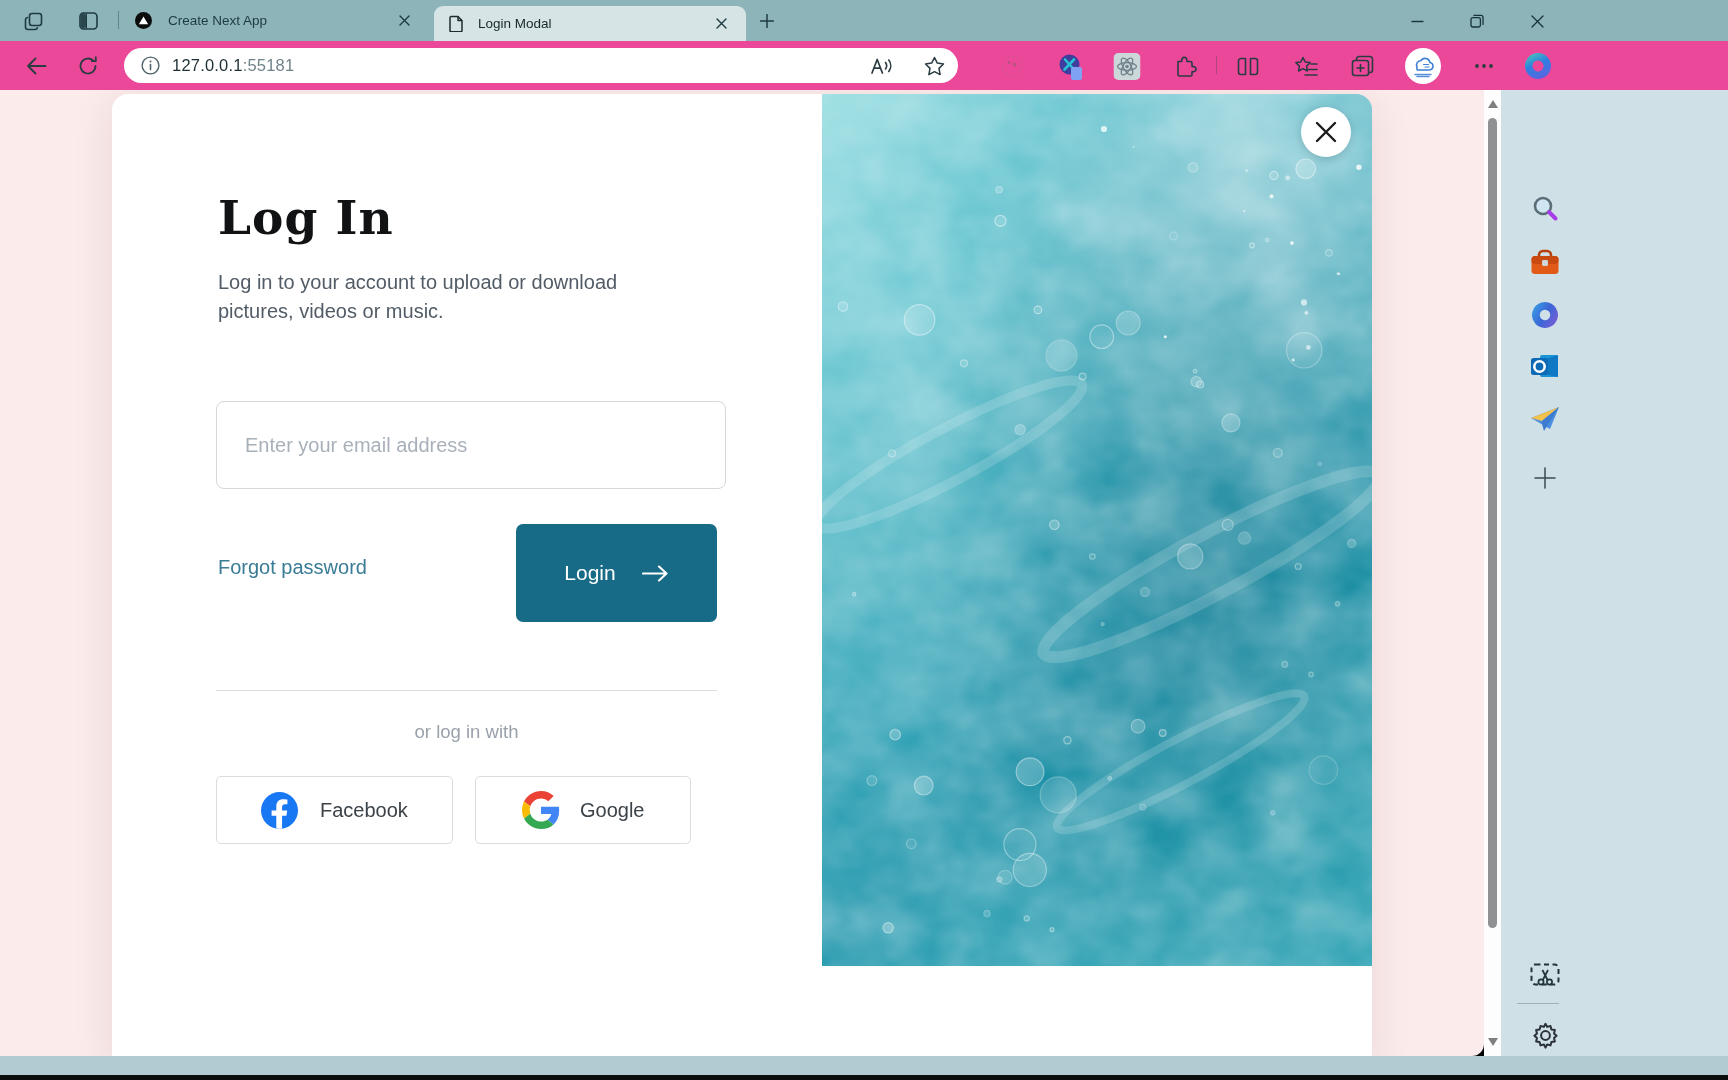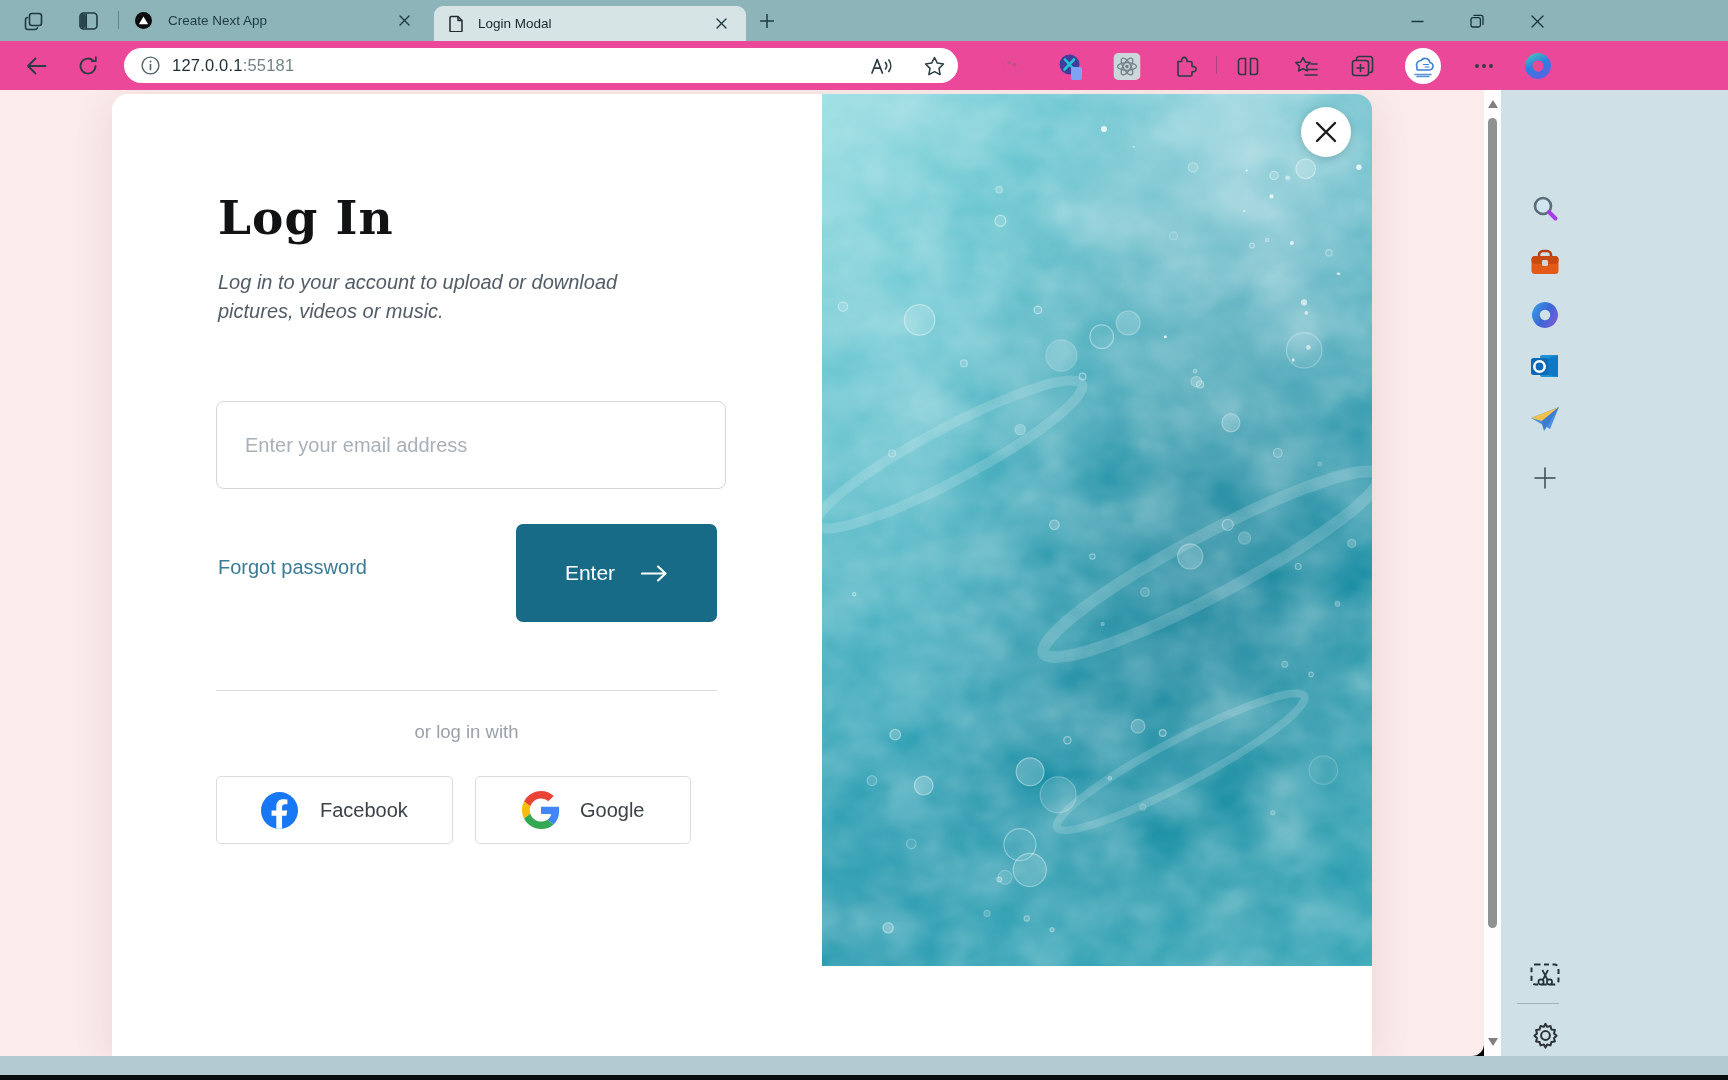--- a/index.html
+++ b/index.html
@@ -34,21 +34,21 @@
   #bottom-strip { position:absolute; left:0; top:1056px; width:1728px; height:19px; background:#b2cbd2; }
   #bottom-black { position:absolute; left:0; top:1075px; width:1728px; height:5px; background:#0a0d0e; }
 
   #modal-card { position:absolute; left:112px; top:4px; width:1260px; height:962px;
     background:#fff; border-radius:16px 16px 0 0; box-shadow:0 8px 40px rgba(90,40,40,.10); }
 
   
   #modal-title { position:absolute; left:106px; top:96px; font-family:"DejaVu Serif", serif;
     font-weight:700; font-size:47px; color:#101214; letter-spacing:1px; }
   #modal-subtitle { position:absolute; left:106px; top:174px; width:452px;
-    font-size:20px; line-height:28.5px; color:#525c66;font-style:italic; }
+    font-size:20px; line-height:28.5px; color:#525c66; }
   #email-input { position:absolute; left:104px; top:307px; width:510px; height:88px;
     border:1.5px solid #d6d7d9; border-radius:8px; padding:0 28px; font-size:20px;
     color:#333; outline:none; background:#fff; font-family:"Liberation Sans", sans-serif; }
   #email-input::placeholder { color:#a8b0ba; }
   #forgot-link { position:absolute; left:106px; top:462px; font-size:20px; color:#3a7b95; cursor:pointer;text-align:right; }
   #next-btn { position:absolute; left:404px; top:430px; width:201px; height:98px;
     background:#186b87; border:none; border-radius:7px; color:#fff; font-size:21px;
     display:flex; align-items:center; justify-content:center; gap:26px; cursor:pointer;
     font-family:"Liberation Sans", sans-serif; }
   #form-divider { position:absolute; left:104px; top:596px; width:501px; height:1px; background:#dcdcdc; }
@@ -281,21 +281,21 @@
     <div id="modal-card">
 
       <div id="modal-title">Log In</div>
       <div id="modal-subtitle">Log in to your account to upload or download pictures, videos or music.</div>
 
       <input id="email-input" type="text" placeholder="Enter your email address" style="">
 
       <div id="forgot-link">Forgot password</div>
 
       <button id="next-btn">
-        <span>Enter</span>
+        <span>Login</span>
         <span>
           <svg width="27" height="17" viewBox="0 0 27 17">
             <path d="M1 8.5 H24 M17 1.5 L24.5 8.5 L17 15.5" fill="none" stroke="#fff" stroke-width="2.1" stroke-linecap="round" stroke-linejoin="round"></path>
           </svg>
         </span>
       </button>
 
       <div id="form-divider"></div>
       <div id="or-label">or log in with</div>
 

